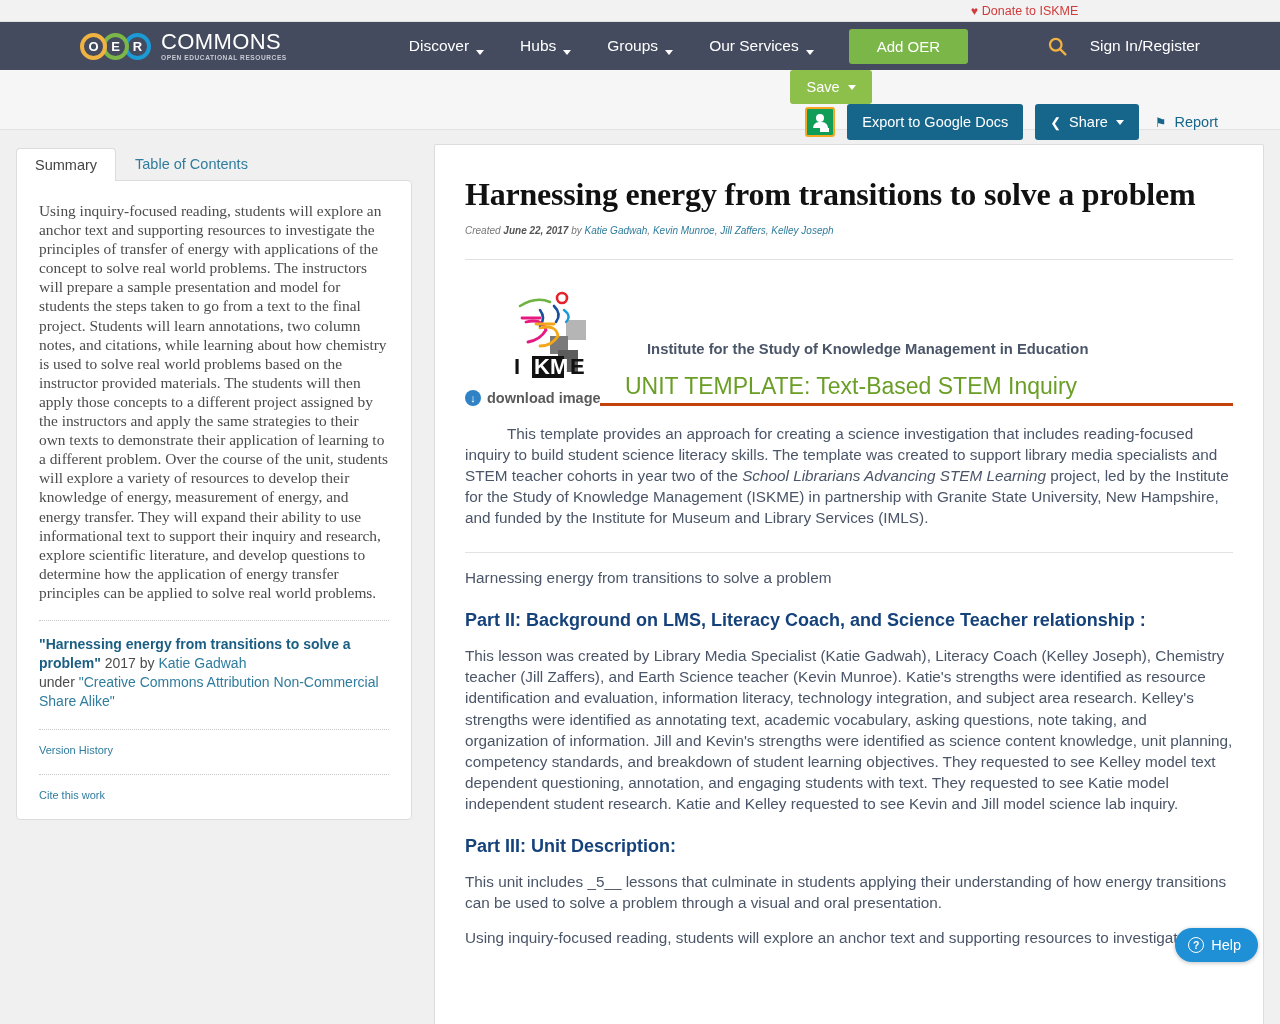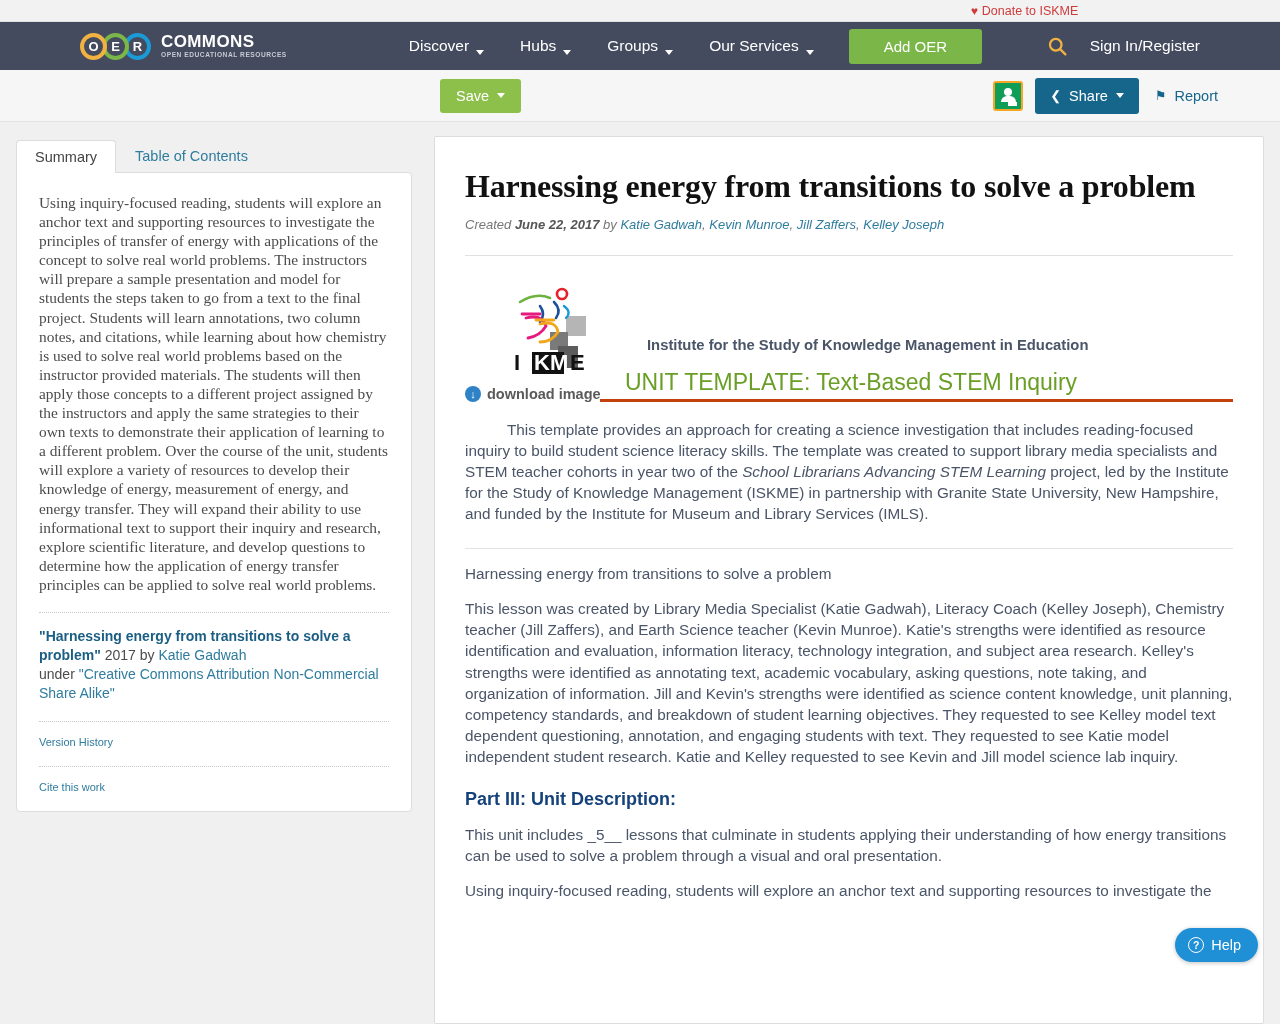--- a/index.html
+++ b/index.html
@@ -54,21 +54,21 @@
     font-weight: bold;
     display: flex; align-items: center; justify-content: center;
     margin-right: -5px;
     position: relative;
   }
   .logo-circle.c1 { border-color: #f0b341; z-index: 3; }
   .logo-circle.c2 { border-color: #7ab648; z-index: 2; }
   .logo-circle.c3 { border-color: #1b9ad6; z-index: 1; }
   .logo-text { line-height: 1; margin-left: 6px; }
   .logo-commons {
-    color: #fff; font-size: 17px; font-weight: bold;
+    color: #fff; font-size: 22px; font-weight: normal;
     letter-spacing: 0.4px; display: block;
   }
   .logo-sub {
     color: #c7cad3; font-size: 6.6px; font-weight: bold;
     letter-spacing: 0.55px; display: block; margin-top: 2px;
   }
 
   .nav-links { display: flex; align-items: center; margin-left: 105px; gap: 2px; }
   .nav-item {
     color: #fff;
@@ -82,42 +82,43 @@
     width: 0; height: 0;
     border-left: 4px solid transparent;
     border-right: 4px solid transparent;
     border-top: 5px solid currentColor;
     display: inline-block;
   }
   .add-oer-btn {
     background: #7ab648;
     color: #fff;
     font-size: 15px;
-    padding: 9px 35px;
+    padding: 9px 28px;
     border-radius: 3px;
     margin-left: 16px;
     cursor: pointer;
     border: none;
     font-family: inherit;
   }
   .nav-right {
     margin-left: auto;
     display: flex; align-items: center; gap: 22px;
   }
   .search-icon-wrap { cursor: pointer; display: flex; align-items: center; }
   .signin { color: #fff; font-size: 15.5px; cursor: pointer; text-decoration: none; }
 
   
   .action-bar {
-    height: 52px;
+    height: 60px;
     background: #f6f6f6;
     border-bottom: 1px solid #e2e2e2;
     display: flex;
     align-items: center;
     padding: 0 58px 0 440px;
+    flex-direction: column;
   }
   .btn {
     font-family: inherit;
     border: none;
     cursor: pointer;
     border-radius: 3px;
     font-size: 14.5px;
     display: inline-flex;
     align-items: center;
     gap: 8px;
@@ -231,21 +232,21 @@
   .doc-title {
     font-family: "Liberation Serif", serif;
     font-size: 32px;
     font-weight: bold;
     line-height: 1.08;
     color: #111;
     letter-spacing: -0.2px;
   }
   .byline {
     margin-top: 13px;
-    font-size: 13px;
+    font-size: 10px;
     font-style: italic;
     color: #777;
   }
   .byline b { color: #555; font-style: italic; }
   .byline .link { font-style: italic; }
   .hr-sep { border: none; border-top: 1px solid #e0e0e0; margin: 23px 0 0 0; }
 
   .doc-body { padding: 28px 0 0 0; }
   .logo-row { display: flex; gap: 0; align-items: flex-start; }
   .iskme-block { width: 160px; flex-shrink: 0; position: relative; }
@@ -382,20 +383,21 @@
     <span>Save</span>
     <span class="caret"></span>
   </button>
 
   <div class="toolbar-right">
     <div class="gclass-icon">
       <span class="gclass-person"></span>
       <span class="gclass-body"></span>
       <span class="gclass-board"></span>
     </div>
+    <button class="btn btn-export">Export to Google Docs</button>
     <button class="btn btn-share">
       <span class="share-glyph">❮</span>
       <span>Share</span>
       <span class="caret"></span>
     </button>
     <button class="btn btn-report">
       <span class="flag-glyph">⚑</span>
       <span>Report</span>
     </button>
   </div>
@@ -471,20 +473,21 @@
           <div class="unit-template">UNIT TEMPLATE: Text-Based STEM Inquiry</div>
         </div>
       </div>
 
       <p class="para indented"><span>This template provides an approach for creating a science investigation that includes reading-focused inquiry to build student science literacy skills. The template was created to support library media specialists and STEM teacher cohorts in year two of the </span><i>School Librarians Advancing STEM Learning</i><span> project, led by the Institute for the Study of Knowledge Management (ISKME) in partnership with Granite State University, New Hampshire, and funded by the Institute for Museum and Library Services (IMLS).</span></p>
 
       <hr class="sec-div">
 
       <p class="part-body">Harnessing energy from transitions to solve a problem</p>
 
+      <h2 class="part-heading">Part II: Background on LMS, Literacy Coach, and Science Teacher relationship :</h2>
       <p class="part-body">This lesson was created by Library Media Specialist (Katie Gadwah), Literacy Coach (Kelley Joseph), Chemistry teacher (Jill Zaffers), and Earth Science teacher (Kevin Munroe). Katie's strengths were identified as resource identification and evaluation, information literacy, technology integration, and subject area research. Kelley's strengths were identified as annotating text, academic vocabulary, asking questions, note taking, and organization of information. Jill and Kevin's strengths were identified as science content knowledge, unit planning, competency standards, and breakdown of student learning objectives.  They requested to see Kelley model text dependent questioning, annotation, and engaging students with text. They requested to see Katie model independent student research. Katie and Kelley requested to see Kevin and Jill model science lab inquiry.</p>
 
       <h2 class="part-heading">Part III: Unit Description:</h2>
       <p class="part-body">This unit includes _5__ lessons that culminate in students applying their understanding of how energy transitions can be used to solve a problem through a visual and oral  presentation.</p>
 
       <p class="part-body">Using inquiry-focused reading, students will explore an anchor text and supporting resources to investigate the</p>
     </div>
   </div>
 </div>
 

